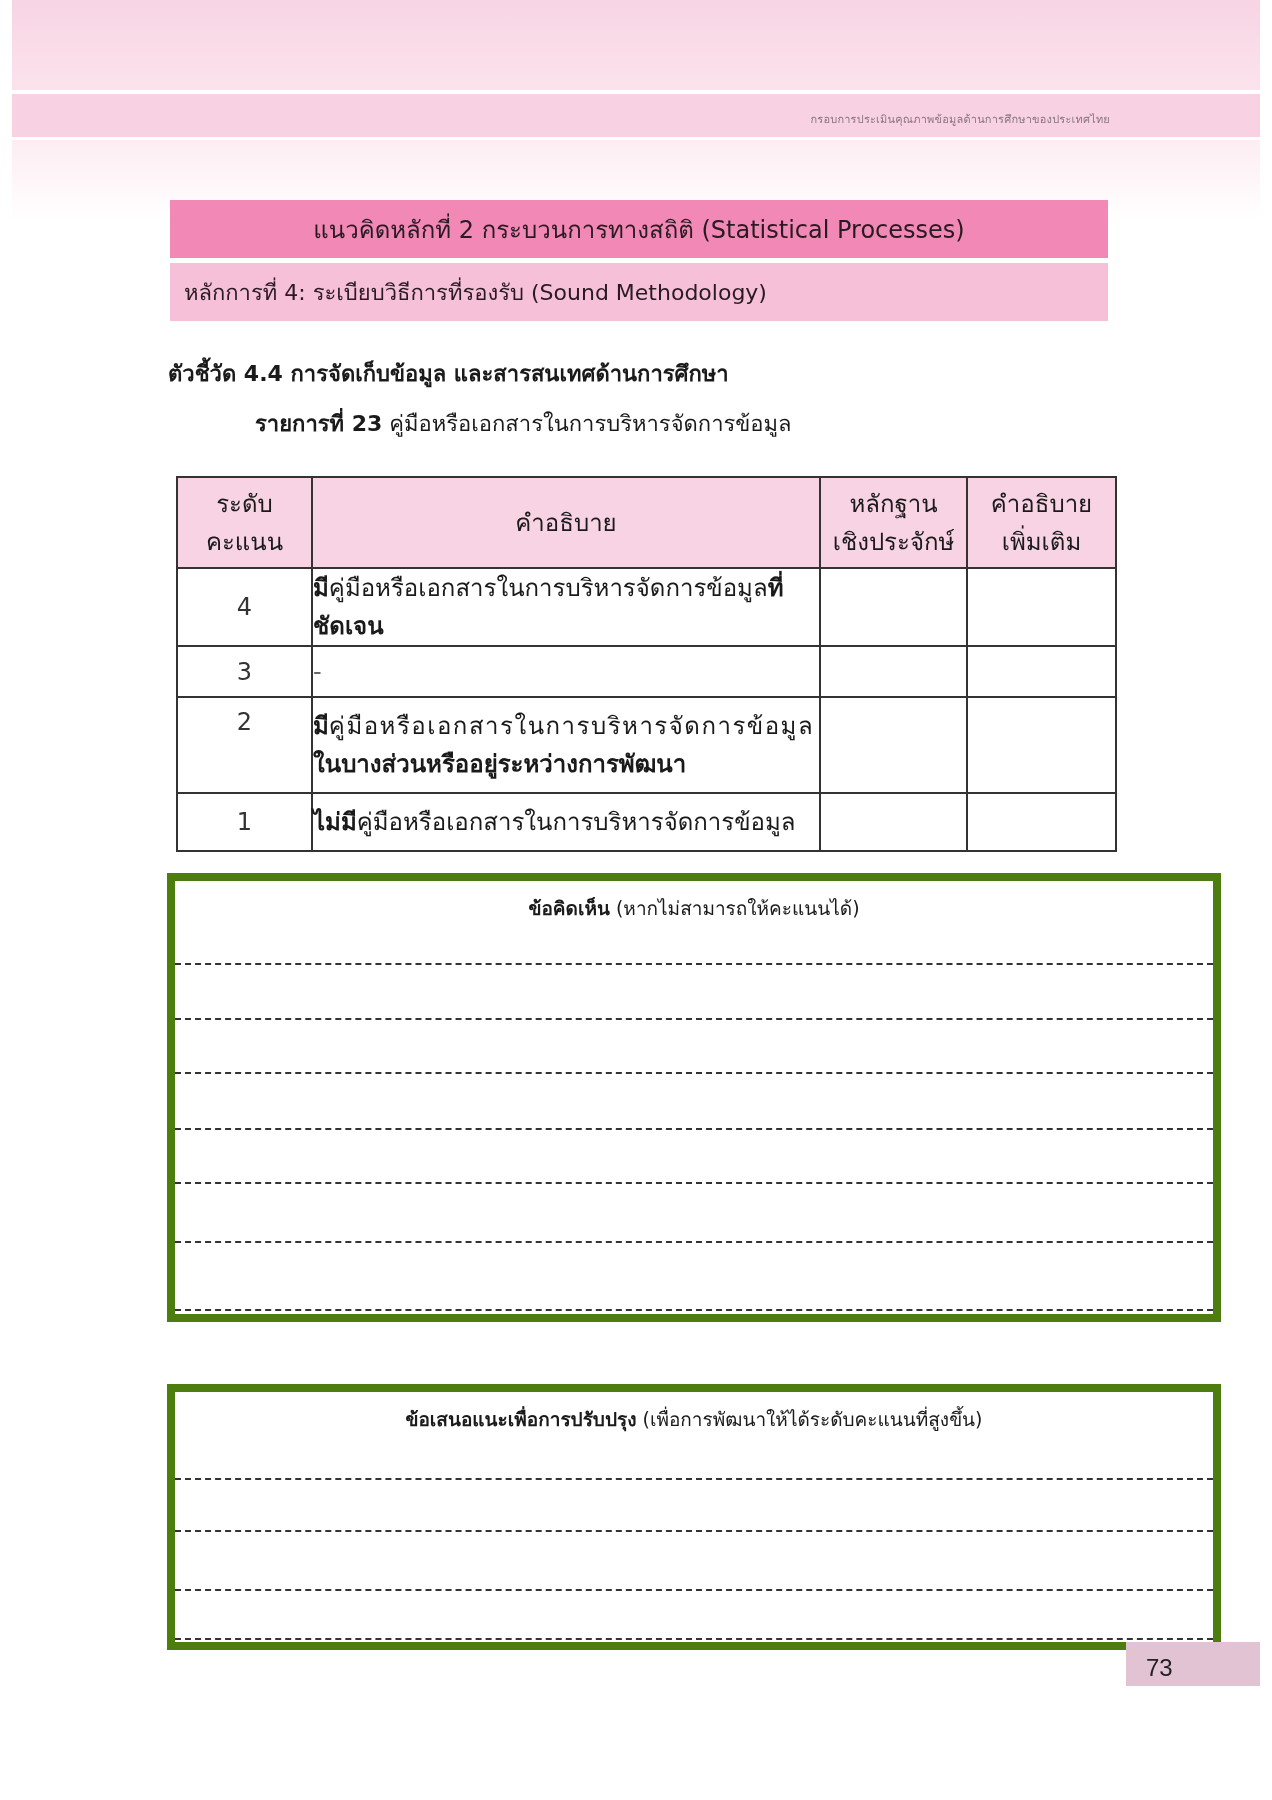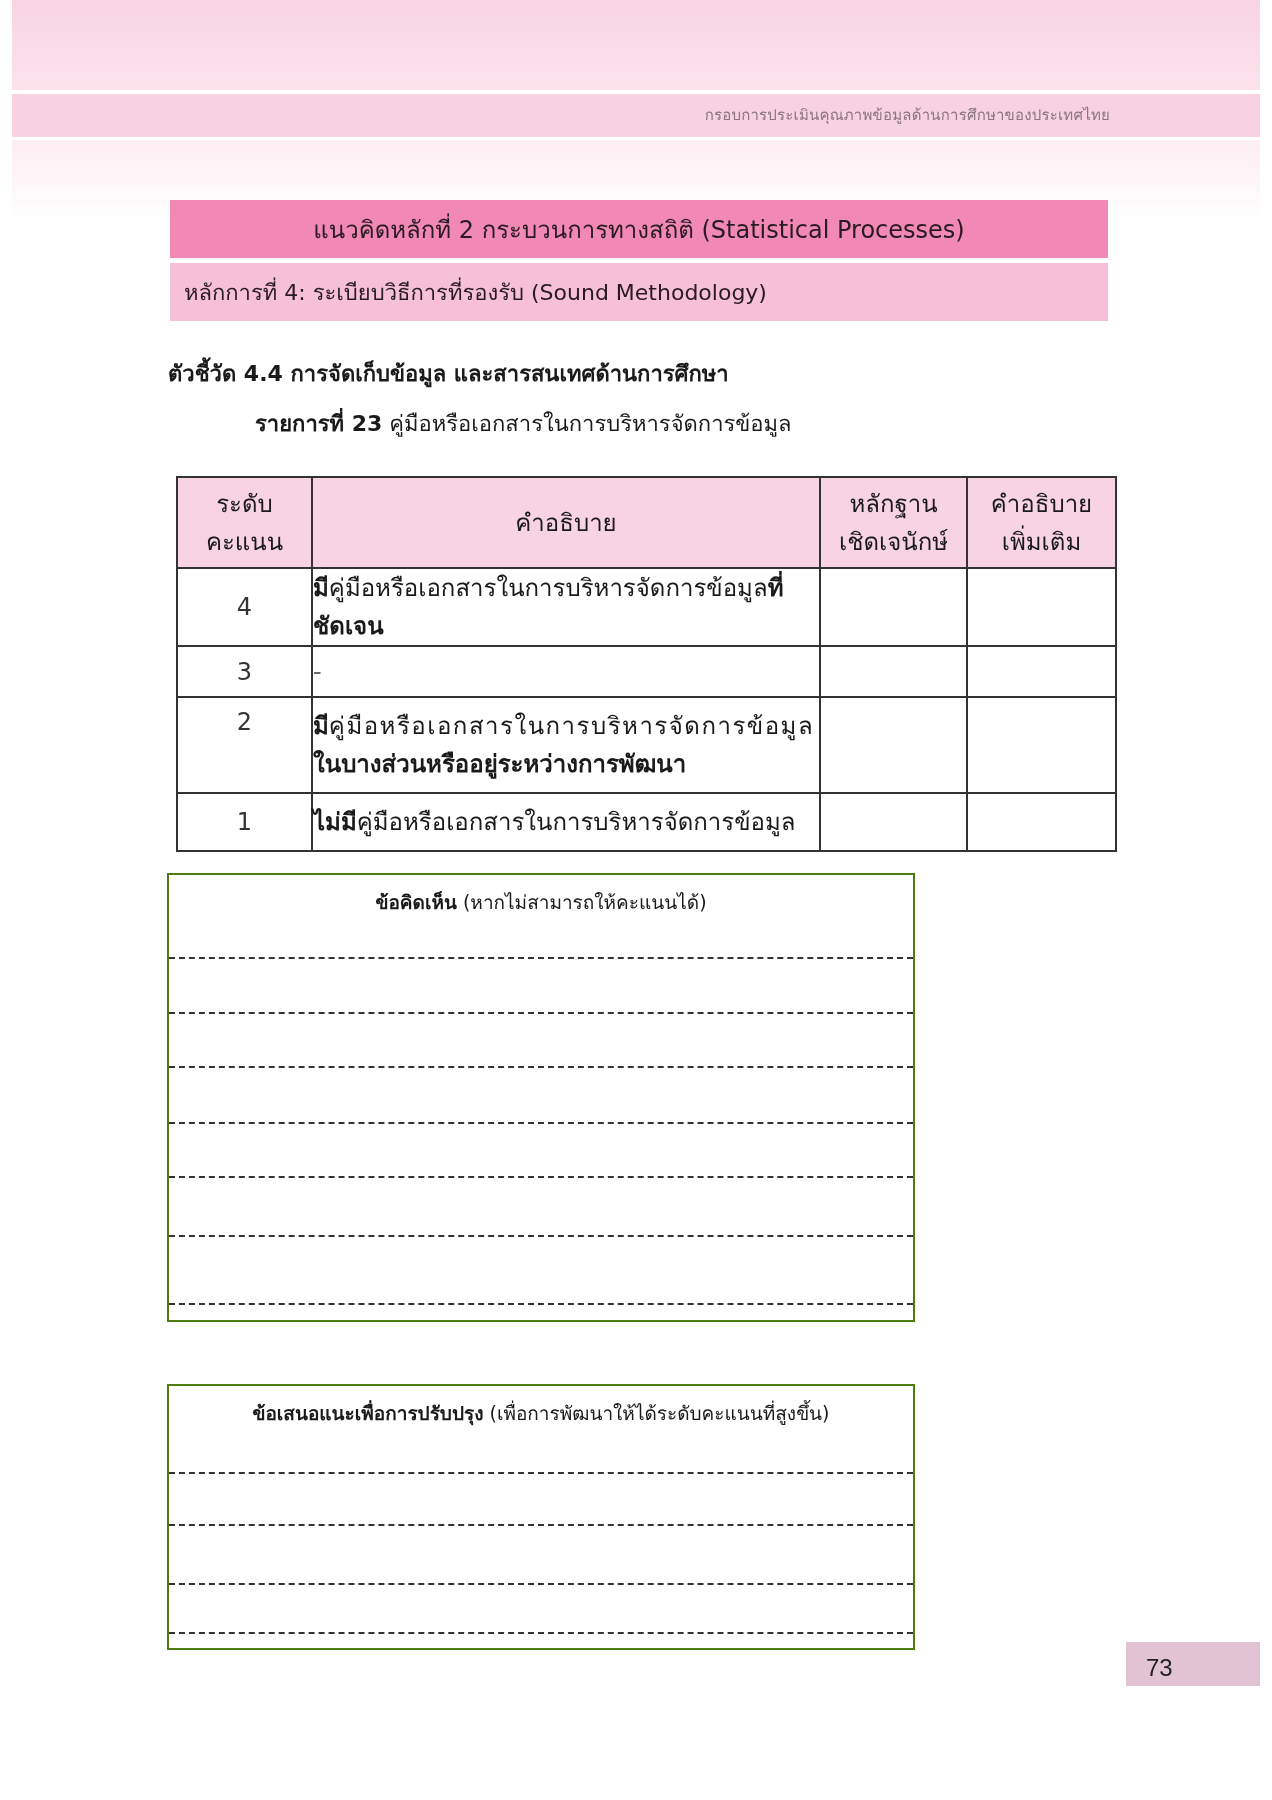--- a/index.html
+++ b/index.html
@@ -11,22 +11,22 @@
   }
   .hdr-top {
     position:absolute; left:12px; top:0; width:1248px; height:90px;
     background:linear-gradient(#f8d4e4, #fbe3ec);
   }
   .hdr-stripe {
     position:absolute; left:12px; top:94px; width:1248px; height:43px;
     background:#f8d2e3;
   }
   .hdr-title {
-    position:absolute; right:162px; top:103px;
-    font-size:15px; color:#8a7580; letter-spacing:0.2px;
+    position:absolute; right:162px; top:110px;
+    font-size:11px; color:#8a7580; letter-spacing:0.2px;
   }
   .hdr-fade {
     position:absolute; left:12px; top:140px; width:1248px; height:80px;
     background:linear-gradient(#fdedf3, #ffffff);
   }
   .concept-bar {
     position:absolute; left:170px; top:200px; width:938px; height:58px;
     background:#f188b5; display:flex; align-items:center; justify-content:center;
     font-size:24px; color:#2a1a22;
   }
@@ -54,21 +54,21 @@
     border:2px solid #333; padding:0;
   }
   table.rubric th {
     background:#f8d3e4; font-weight:normal; line-height:38px; text-align:center; height:89px;
   }
   table.rubric td.score { text-align:center; color:#333; }
   table.rubric td.desc { line-height:38px; }
   table.rubric td.desc b { font-weight:bold; }
 
   .comment-box {
-    position:absolute; left:167px; width:748px; border:2px solid #4d7c0f; box-sizing:border-box;
+    position:absolute; left:167px; width:1054px; border:8px solid #4d7c0f; box-sizing:border-box;
   }
   .comment-box .title {
     position:absolute; left:0; width:100%; text-align:center; font-size:19px; top:12px;
   }
   .comment-box .title b { font-weight:bold; }
   .dash {
     position:absolute; left:0; width:100%; border-top:2px dashed #333; height:0;
   }
   .page-num {
     position:absolute; left:1126px; top:1642px; width:134px; height:44px;
@@ -107,21 +107,21 @@
   </colgroup>
   <thead>
     <tr>
       <th>
         <div>ระดับ</div>
         <div>คะแนน</div>
       </th>
       <th>คำอธิบาย</th>
       <th>
         <div>หลักฐาน</div>
-        <div>เชิดเจนักษ์</div>
+        <div>เชิงประจักษ์</div>
       </th>
       <th>
         <div>คำอธิบาย</div>
         <div>เพิ่มเติม</div>
       </th>
     </tr>
   </thead>
   <tbody>
     <tr style="height:54px">
       <td class="score">4</td>

